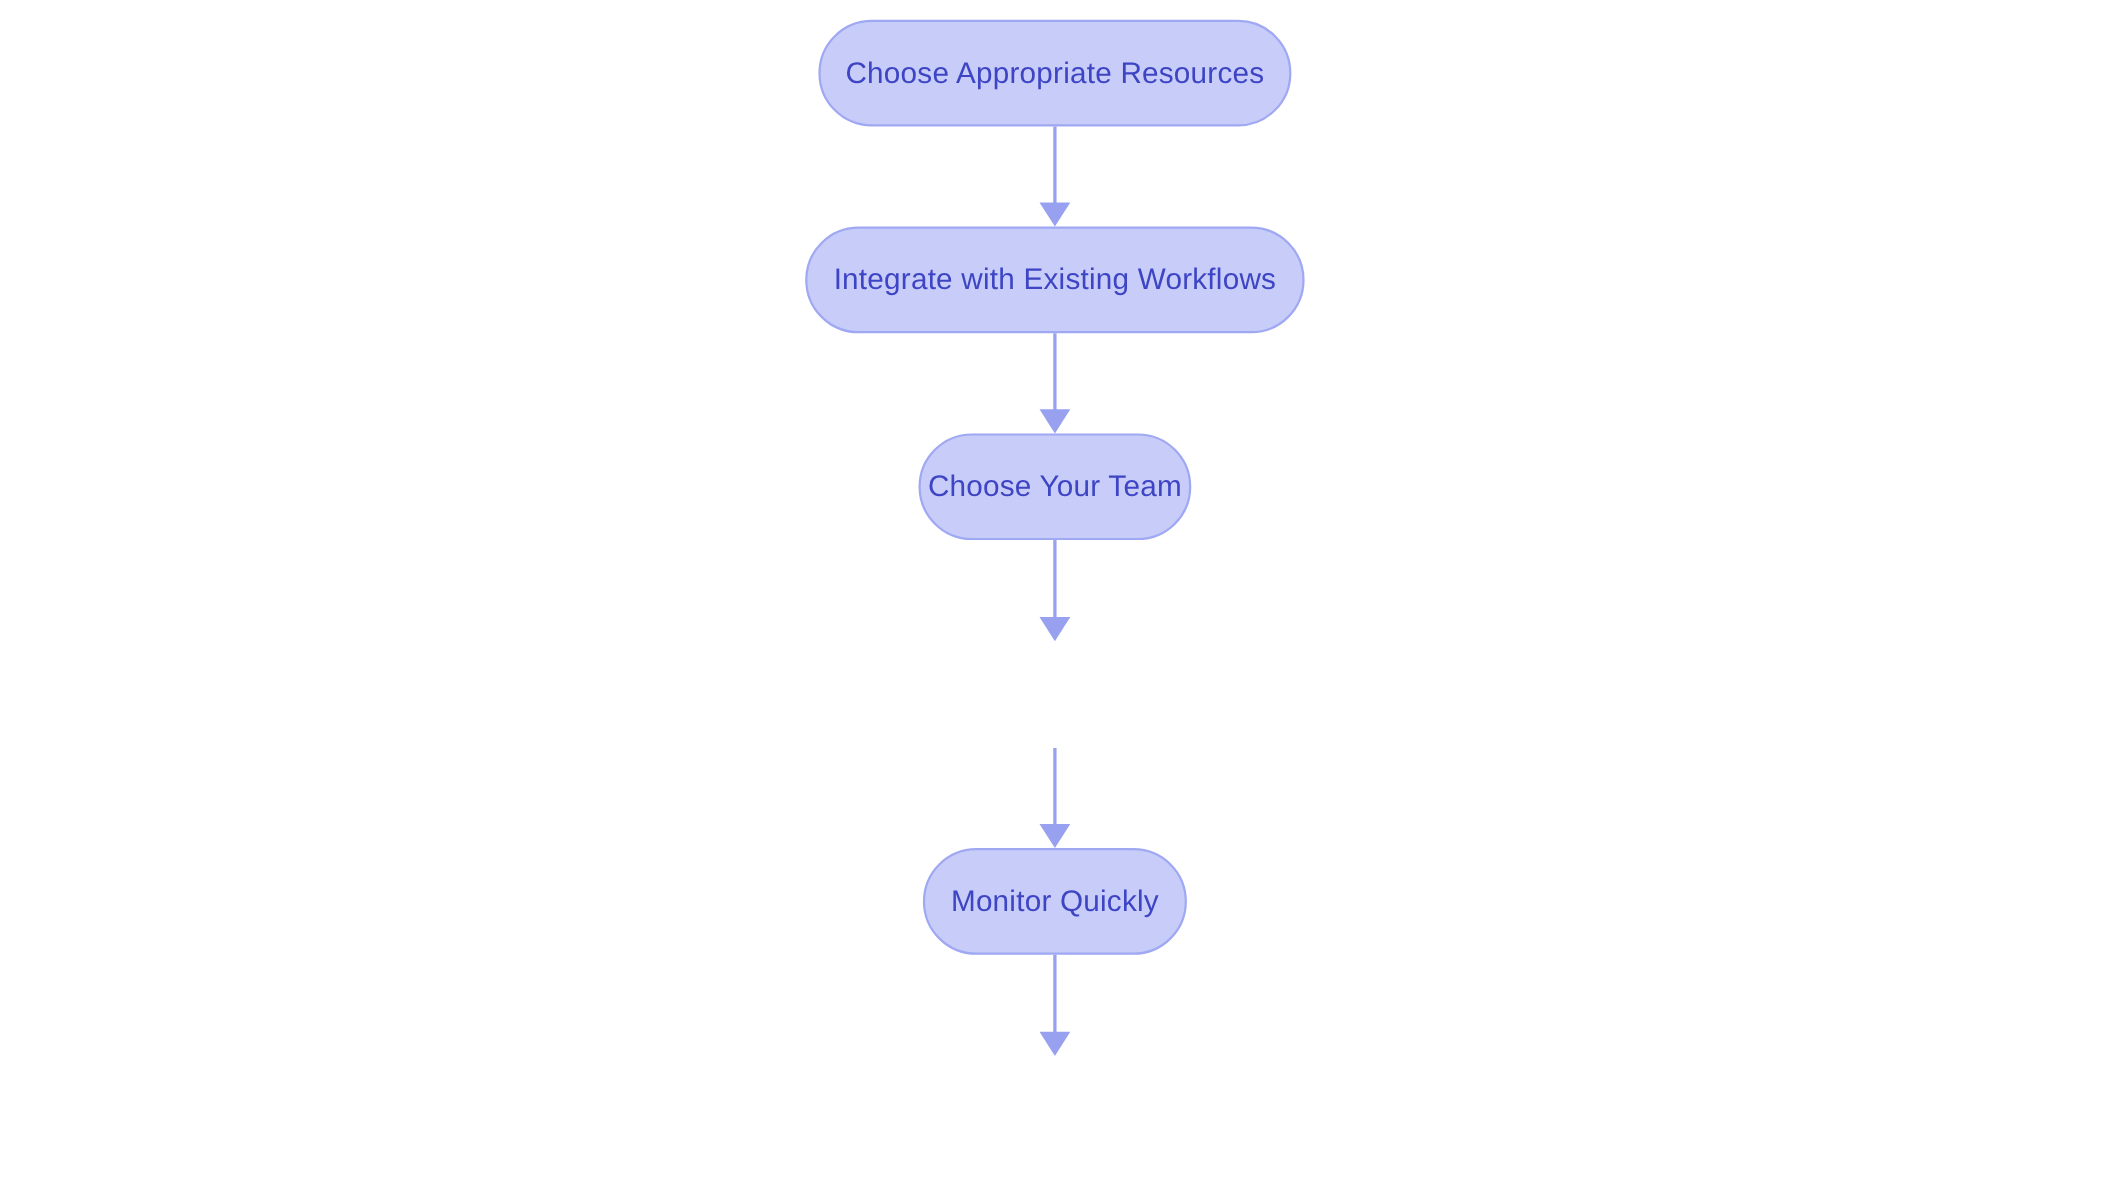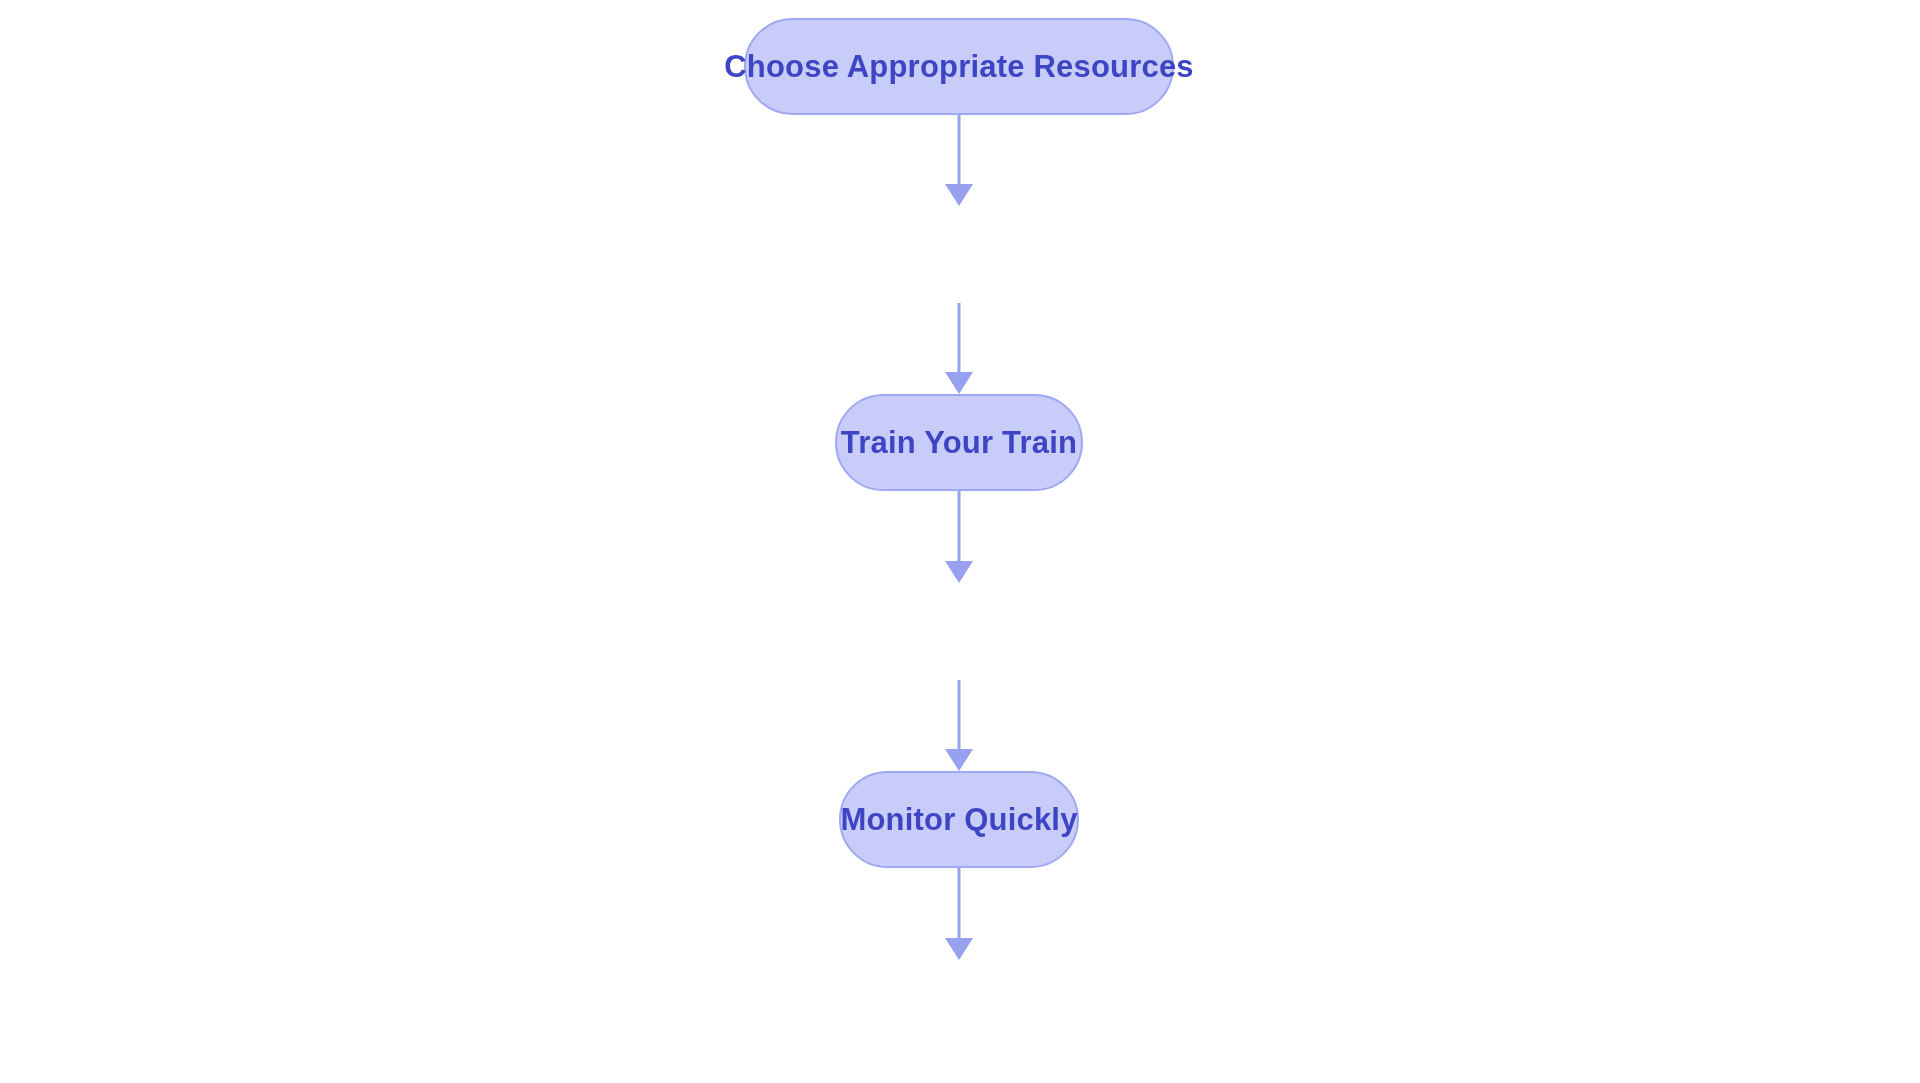--- a/index.html
+++ b/index.html
@@ -23,22 +23,22 @@
     border-radius: 48.5px;
     background: var(--node-fill, #c8ccf8);
     border: 2px solid var(--node-border, #9fa8f2);
     box-sizing: border-box;
     display: flex;
     align-items: center;
     justify-content: center;
   }
   .node-label {
     color: var(--node-text, #3d45c4);
-    font-size: 31px;
-    font-weight: 700;
+    font-size: 27px;
+    font-weight: 400;
     letter-spacing: 0.2px;
     white-space: nowrap;
   }
   .n1 { top: 18px;  width: 430px; }
   .n2 { top: 206px; width: 454px; }
   .n3 { top: 394px; width: 248px; }
   .n4 { top: 583px; width: 392px; }
   .n5 { top: 771px; width: 240px; }
   .n6 { top: 960px; width: 314px; }
 
@@ -81,28 +81,31 @@
 
   <div class="node n1">
     <span class="node-label">Choose Appropriate Resources</span>
   </div>
 
   <div class="arrow a1">
     <div class="arrow-line"></div>
     <div class="arrow-head"></div>
   </div>
 
+  <div class="node n2">
+    <span class="node-label">Integrate with Existing Workflows</span>
+  </div>
 
   <div class="arrow a2">
     <div class="arrow-line"></div>
     <div class="arrow-head"></div>
   </div>
 
   <div class="node n3">
-    <span class="node-label">Train Your Train</span>
+    <span class="node-label">Choose Your Team</span>
   </div>
 
   <div class="arrow a3">
     <div class="arrow-line"></div>
     <div class="arrow-head"></div>
   </div>
 
 
   <div class="arrow a4">
     <div class="arrow-line"></div>

